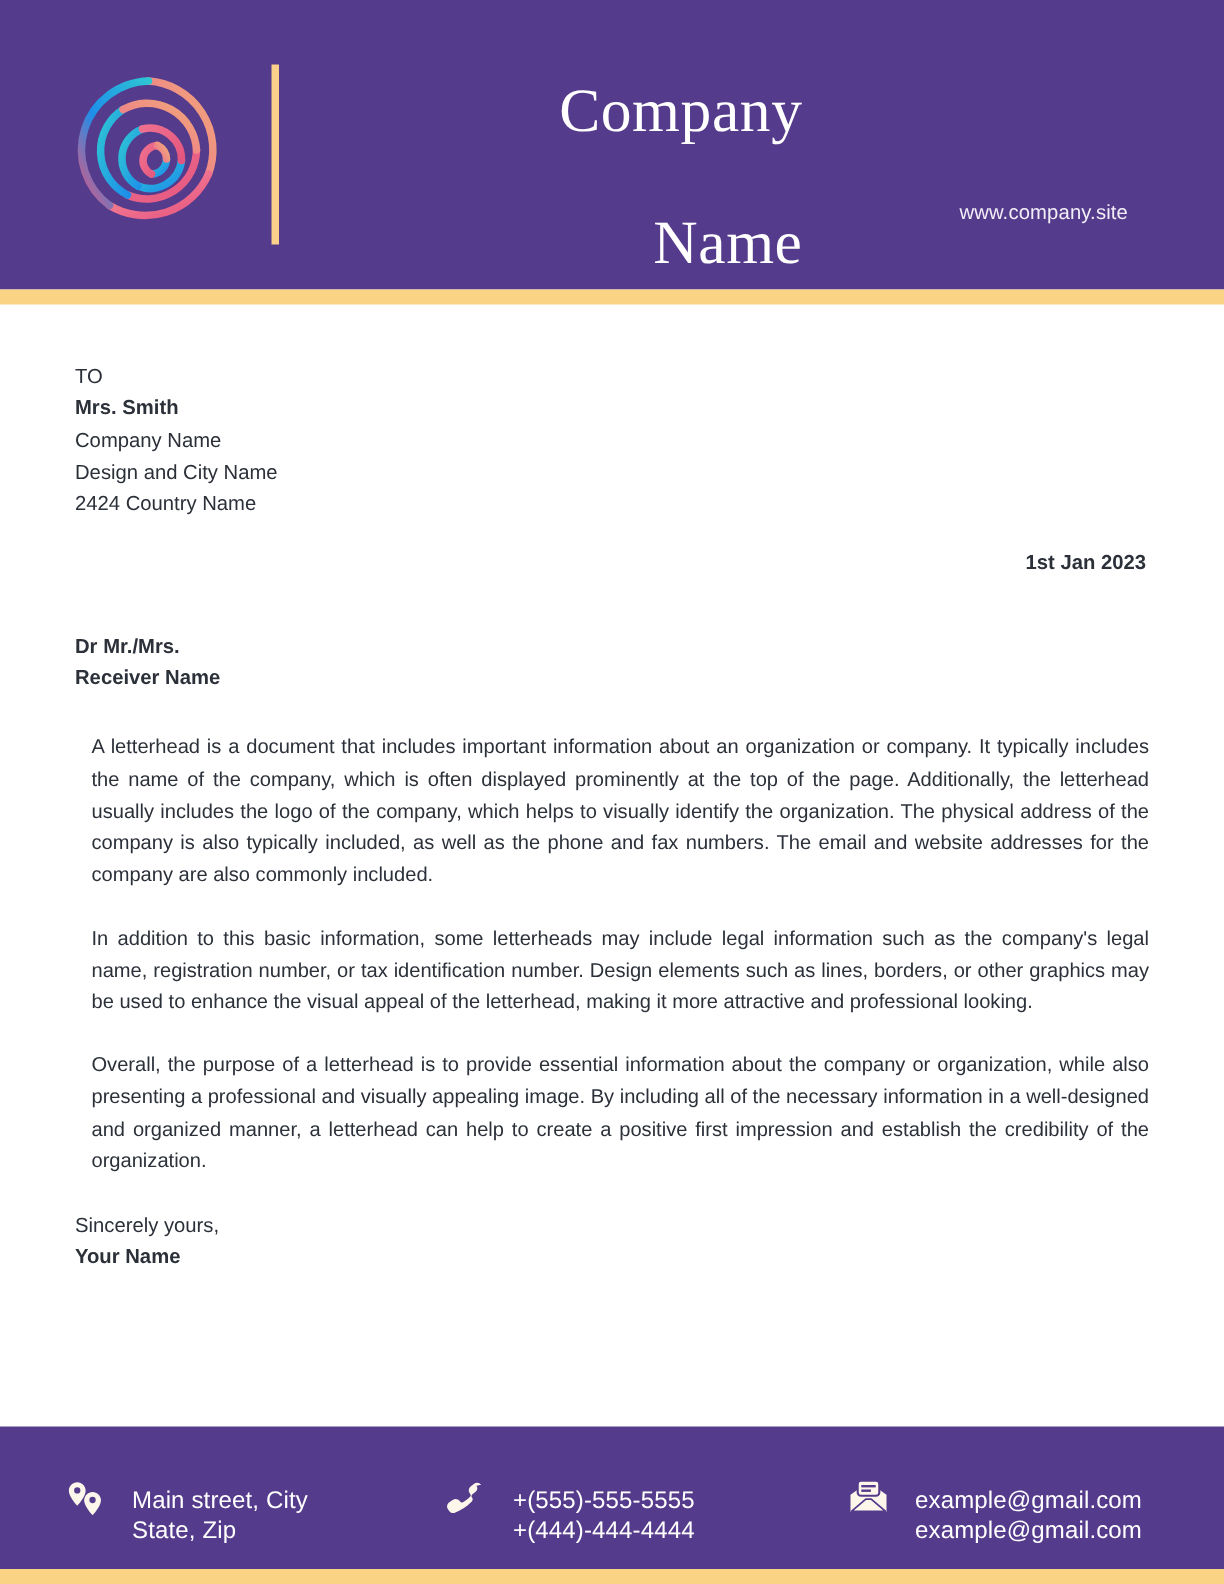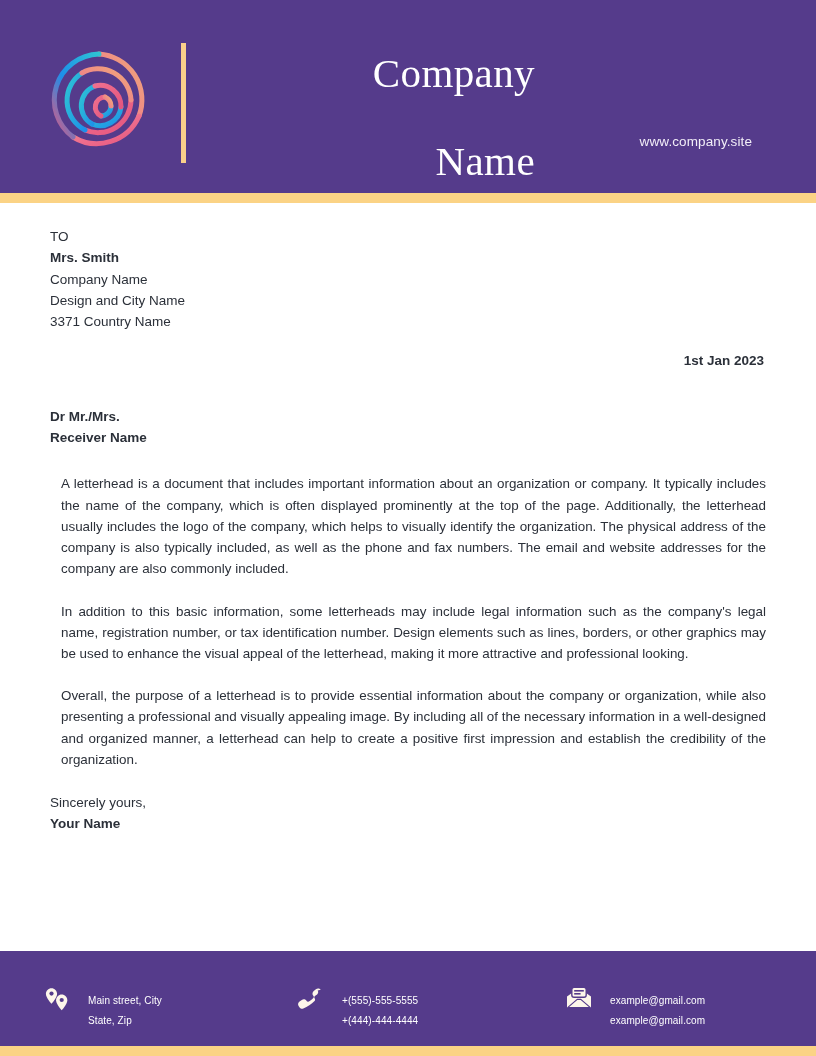--- a/index.html
+++ b/index.html
@@ -80,21 +80,21 @@
     top: 134px;
     font-size: 13.5px;
     color: #f2eef8;
     letter-spacing: 0.1px;
   }
 
   
   .content {
     flex: 1 1 auto;
     position: relative;
-    padding: 0 50px;
+    padding: 14px 50px;
   }
 
   .to-block {
     padding-top: 33px;
     font-size: 13.5px;
     line-height: 21.3px;
     color: #2b3039;
   }
   .to-block .label { font-weight: 400; }
   .to-block .recipient { font-weight: 700; }
@@ -163,21 +163,21 @@
   .contact-icon {
     width: 34px;
     height: 34px;
     flex: 0 0 auto;
     display: flex;
     align-items: center;
     justify-content: center;
     margin-right: 14px;
   }
   .contact-lines {
-    font-size: 10px;
+    font-size: 16px;
     line-height: 20px;
     color: #ffffff;
     letter-spacing: 0.1px;
     margin-top: 25px;
   }
 </style>
 </head>
 <body>
 
 <div class="page">
@@ -246,21 +246,21 @@
   </div>
   <div class="header-gold-strip"></div>
 
   <div class="content">
 
     <div class="to-block">
       <div class="label">TO</div>
       <div class="recipient">Mrs. Smith</div>
       <div>Company Name</div>
       <div>Design and City Name</div>
-      <div>3371 Country Name</div>
+      <div>2424 Country Name</div>
     </div>
 
     <div class="date">1st Jan 2023</div>
 
     <div class="salutation">
       <div>Dr Mr./Mrs.</div>
       <div>Receiver Name</div>
     </div>
 
     <div class="body-copy">

